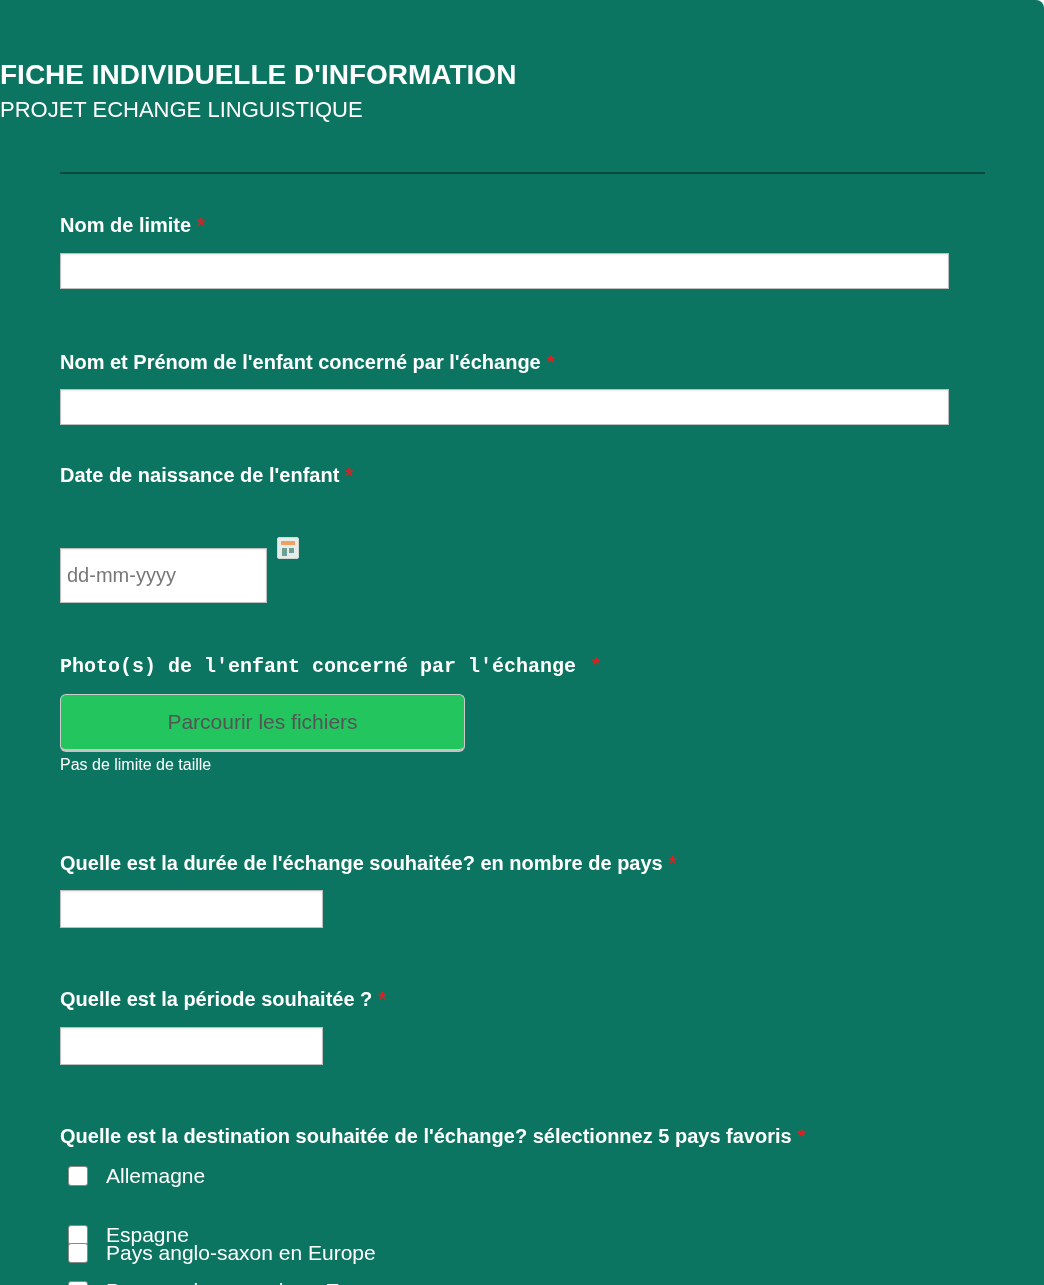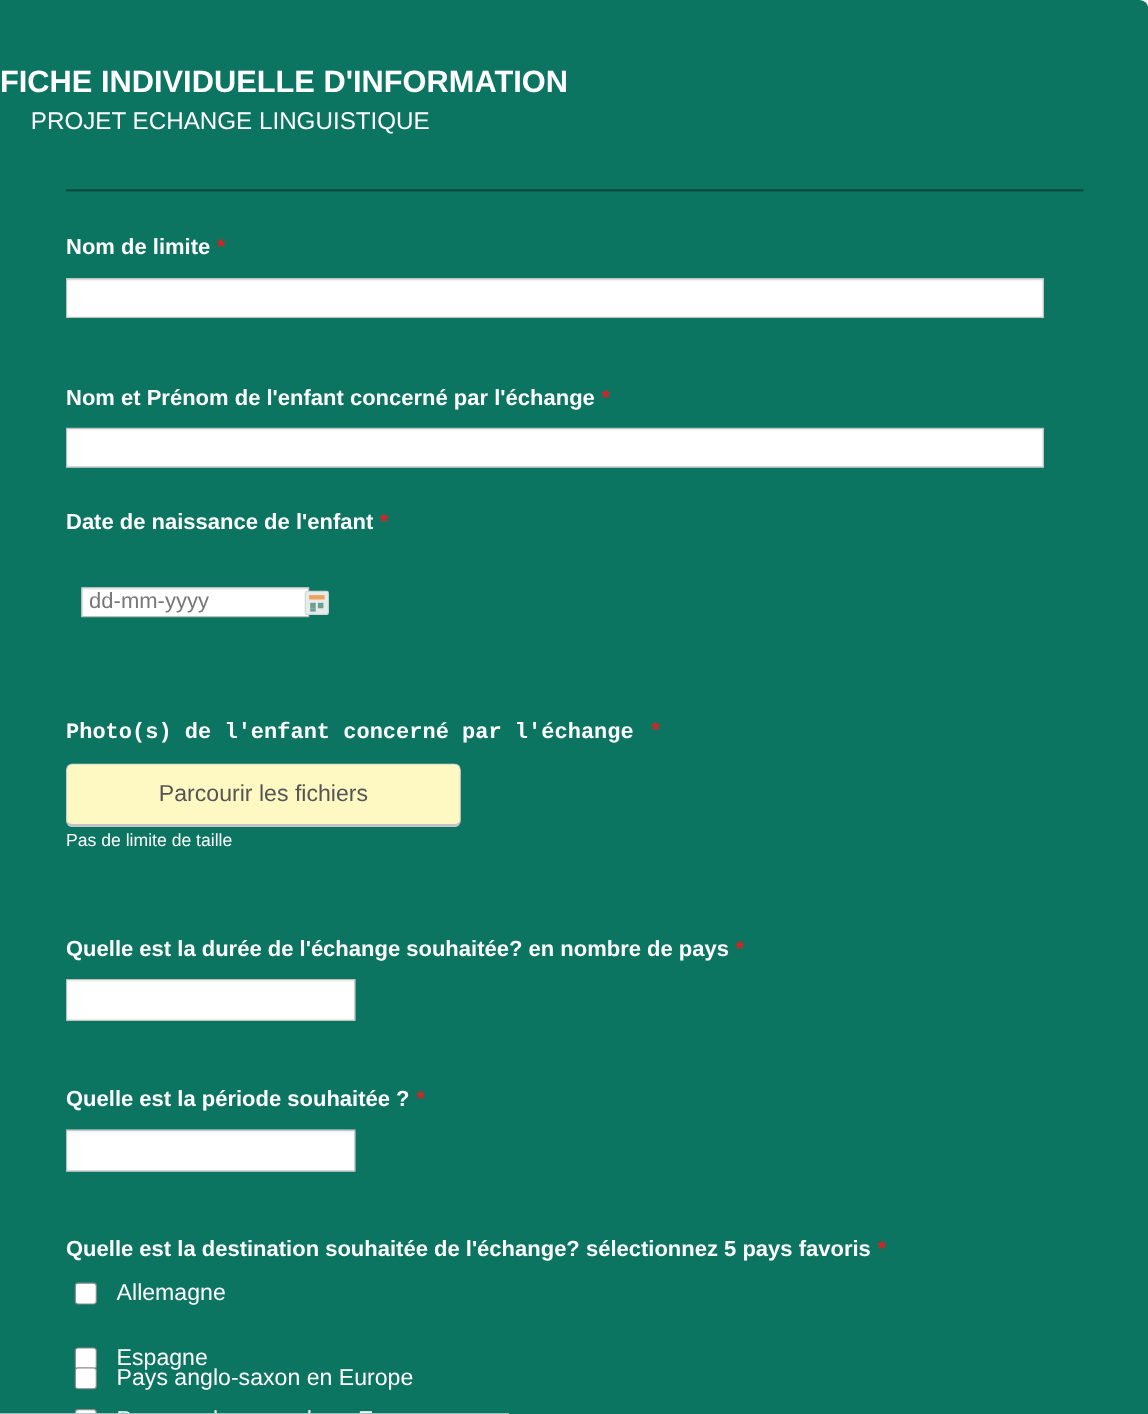--- a/index.html
+++ b/index.html
@@ -1,29 +1,29 @@
 <!DOCTYPE html>
 <html><head>
   <meta charset="utf-8">
   <style>
     html, body { margin: 0; padding: 0; background: #ffffff; }
     body { width: 1044px; height: 1285px; overflow: hidden; font-family: "Liberation Sans", sans-serif; }
     .form { position: relative; width: 1044px; height: 1285px; background: #0b7562; border-radius: 0 8px 0 0; overflow: hidden; color: #ffffff; }
     .header { position: absolute; left: 0; top: 58px; width: 1044px; }
     .title { font-size: 28px; font-weight: bold; line-height: 34px; letter-spacing: 0px; }
-    .subtitle { font-size: 22px; line-height: 28px; margin-top: 4px; padding-left: 28px; }
+    .subtitle { font-size: 22px; line-height: 28px; margin-top: 4px; }
     .divider { position: absolute; left: 60px; top: 172px; width: 925px; height: 2px; background: #0a4a3e; }
     .label { position: absolute; left: 60px; font-size: 20px; font-weight: bold; line-height: 26px; white-space: nowrap; }
     .req { color: #e02020; font-weight: bold; margin-left: 6px; }
     .input { position: absolute; left: 60px; height: 36px; background: #ffffff; border: 1px solid #bfbfbf; box-sizing: border-box; box-shadow: inset 0 1px 2px rgba(0,0,0,0.08); font-family: "Liberation Sans", sans-serif; font-size: 20px; padding: 0 6px; outline: none; }
     .input::placeholder { color: #777777; }
     .cal { position: absolute; left: 277px; top: 537px; width: 22px; height: 22px; background: #e6ecea; border: 1px solid #cfd8d5; box-sizing: border-box; border-radius: 2px; }
     .cal .bar { position: absolute; left: 3px; top: 3px; width: 14px; height: 4px; background: #f0a060; }
     .cal .sq { position: absolute; width: 5px; height: 5px; background: #6e9f93; }
-    .file-btn { position: absolute; left: 60px; top: 694px; width: 359px; height: 58px; background: #fef9c3; border: 1px solid #cccccc; border-bottom: 3px solid #c4c4c4; box-sizing: border-box; border-radius: 6px; color: #555555; font-family: "Liberation Sans", sans-serif; font-size: 21px; text-align: center; line-height: 54px; cursor: pointer; }
+    .file-btn { position: absolute; left: 60px; top: 694px; width: 405px; height: 58px; background: #22c55e; border: 1px solid #cccccc; border-bottom: 3px solid #c4c4c4; box-sizing: border-box; border-radius: 6px; color: #555555; font-family: "Liberation Sans", sans-serif; font-size: 21px; text-align: center; line-height: 54px; cursor: pointer; }
     .hint { position: absolute; left: 60px; top: 755px; font-size: 16px; line-height: 20px; }
     .check-row { position: absolute; left: 68px; height: 28px; display: flex; align-items: center; }
     .check-row input { appearance: none; -webkit-appearance: none; width: 20px; height: 20px; margin: 0; background: #ffffff; border: 1px solid #8a8a8a; border-radius: 3px; box-sizing: border-box; }
     .check-row span { margin-left: 18px; font-size: 21px; line-height: 26px; }
   </style>
 </head>
 <body>
 
 <div class="form">
 
@@ -40,21 +40,21 @@
   <input class="input" type="text" style="top: 253px; width: 889px;" value="">
 
   <div class="label" style="top:349px;">
     <span>Nom et Prénom de l'enfant concerné par l'échange</span><span class="req">*</span>
   </div>
   <input class="input" type="text" style="top: 389px; width: 889px;" value="">
 
   <div class="label" style="top:462px;">
     <span>Date de naissance de l'enfant</span><span class="req">*</span>
   </div>
-  <input class="input" type="text" style="top: 534px; width: 207px; height: 27px; margin-left: 14px;" placeholder="dd-mm-yyyy">
+  <input class="input" type="text" style="top: 548px; width: 207px; height: 55px;" placeholder="dd-mm-yyyy">
   <div class="cal">
     <div class="bar"></div>
     <div class="sq" style="left:4px; top:10px;"></div>
     <div class="sq" style="left:11px; top:10px;"></div>
     <div class="sq" style="left:4px; top:15px; height:3px;"></div>
   </div>
 
   <div class="label" style="top:654px;font-family:Liberation Mono, monospace;">
     <span>Photo(s) de l'enfant concerné par l'échange</span><span class="req" style="margin-left:14px;">*</span>
   </div>

